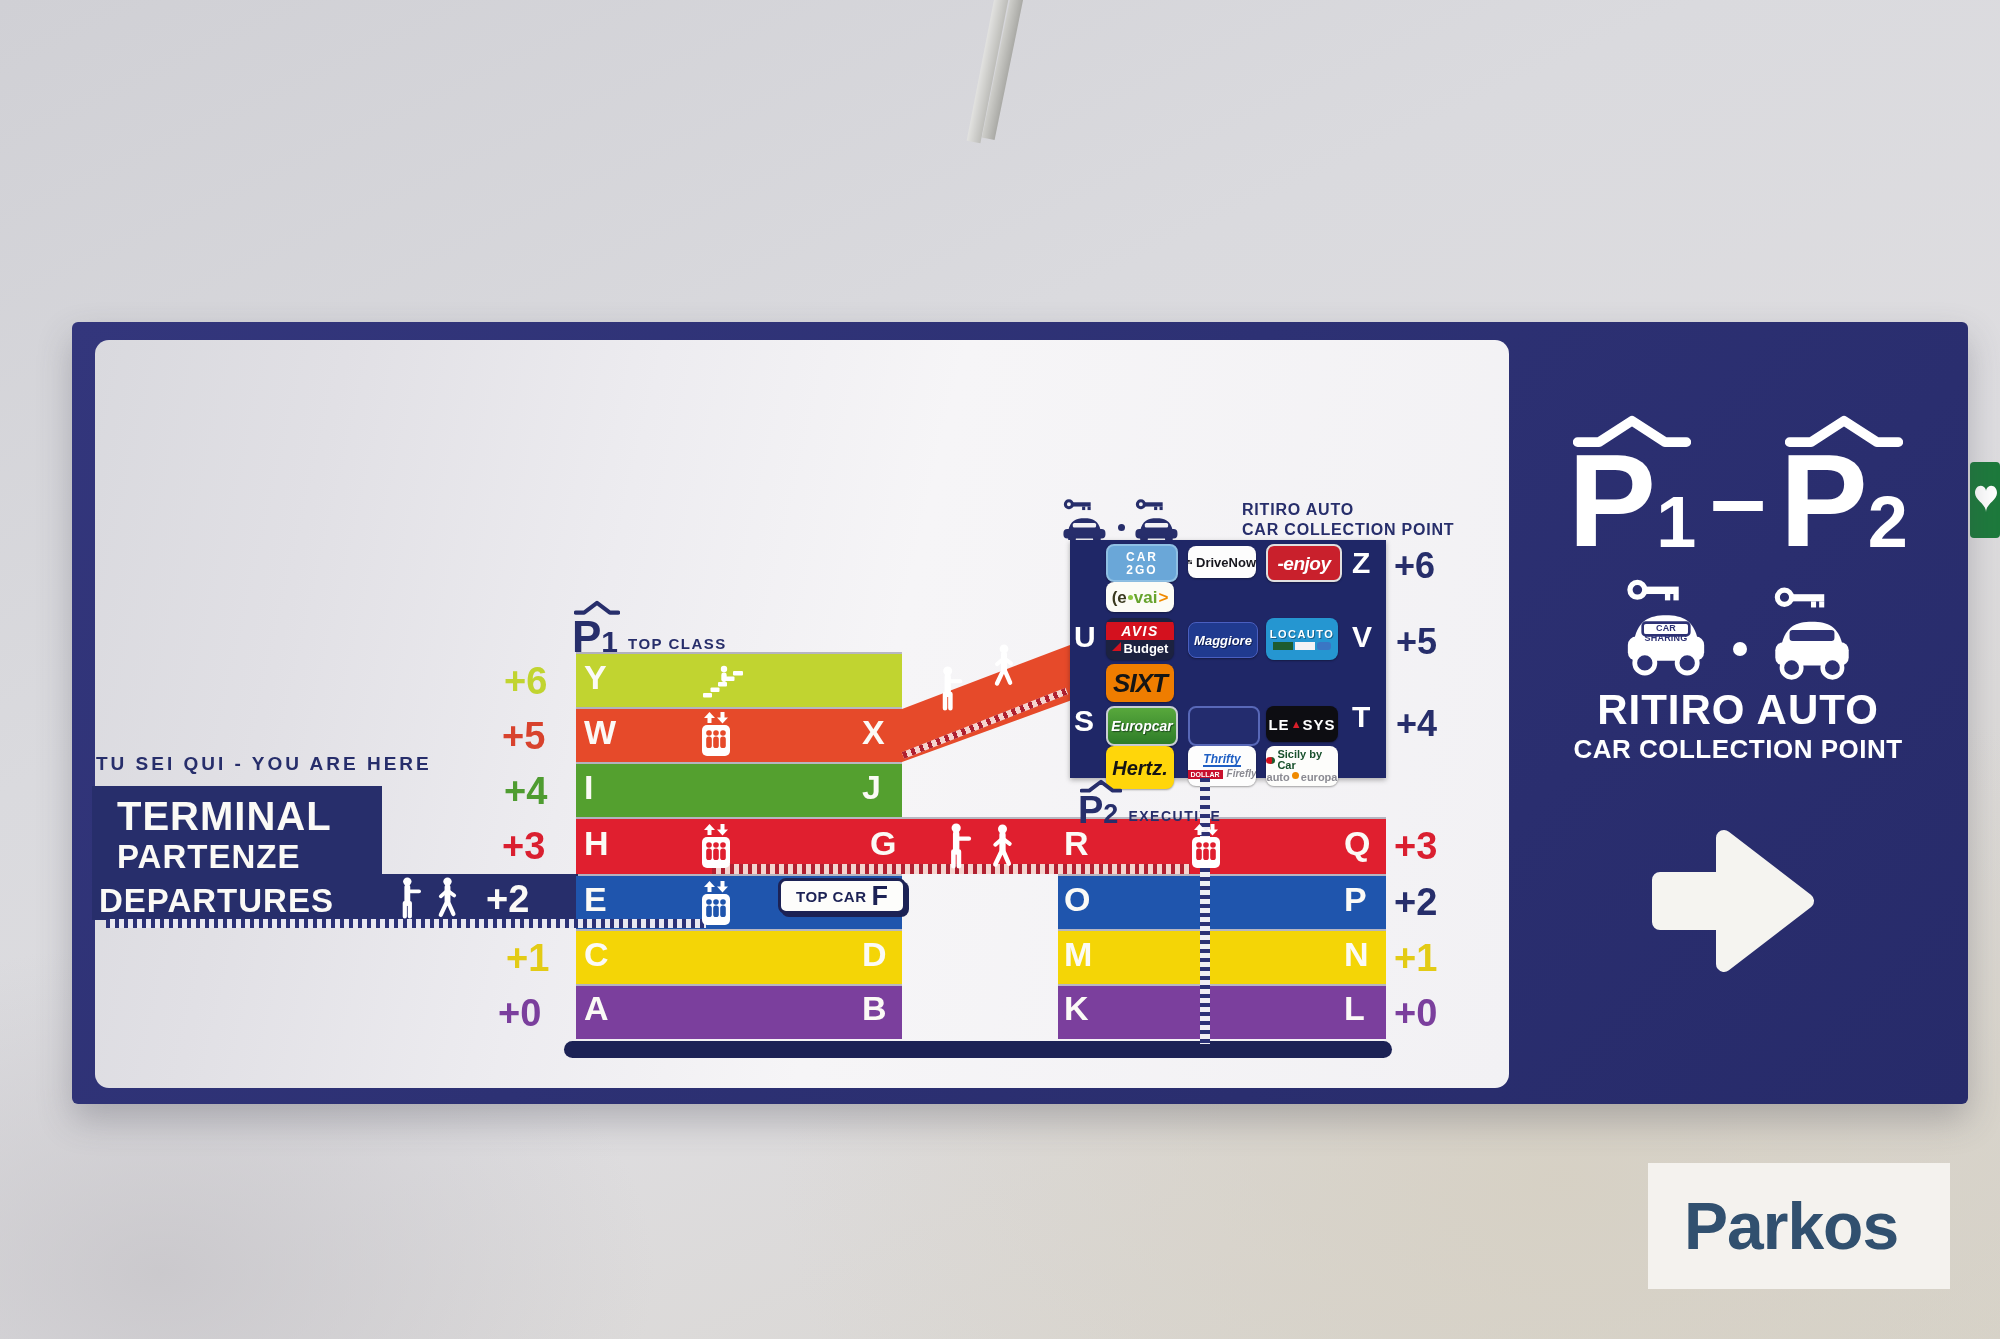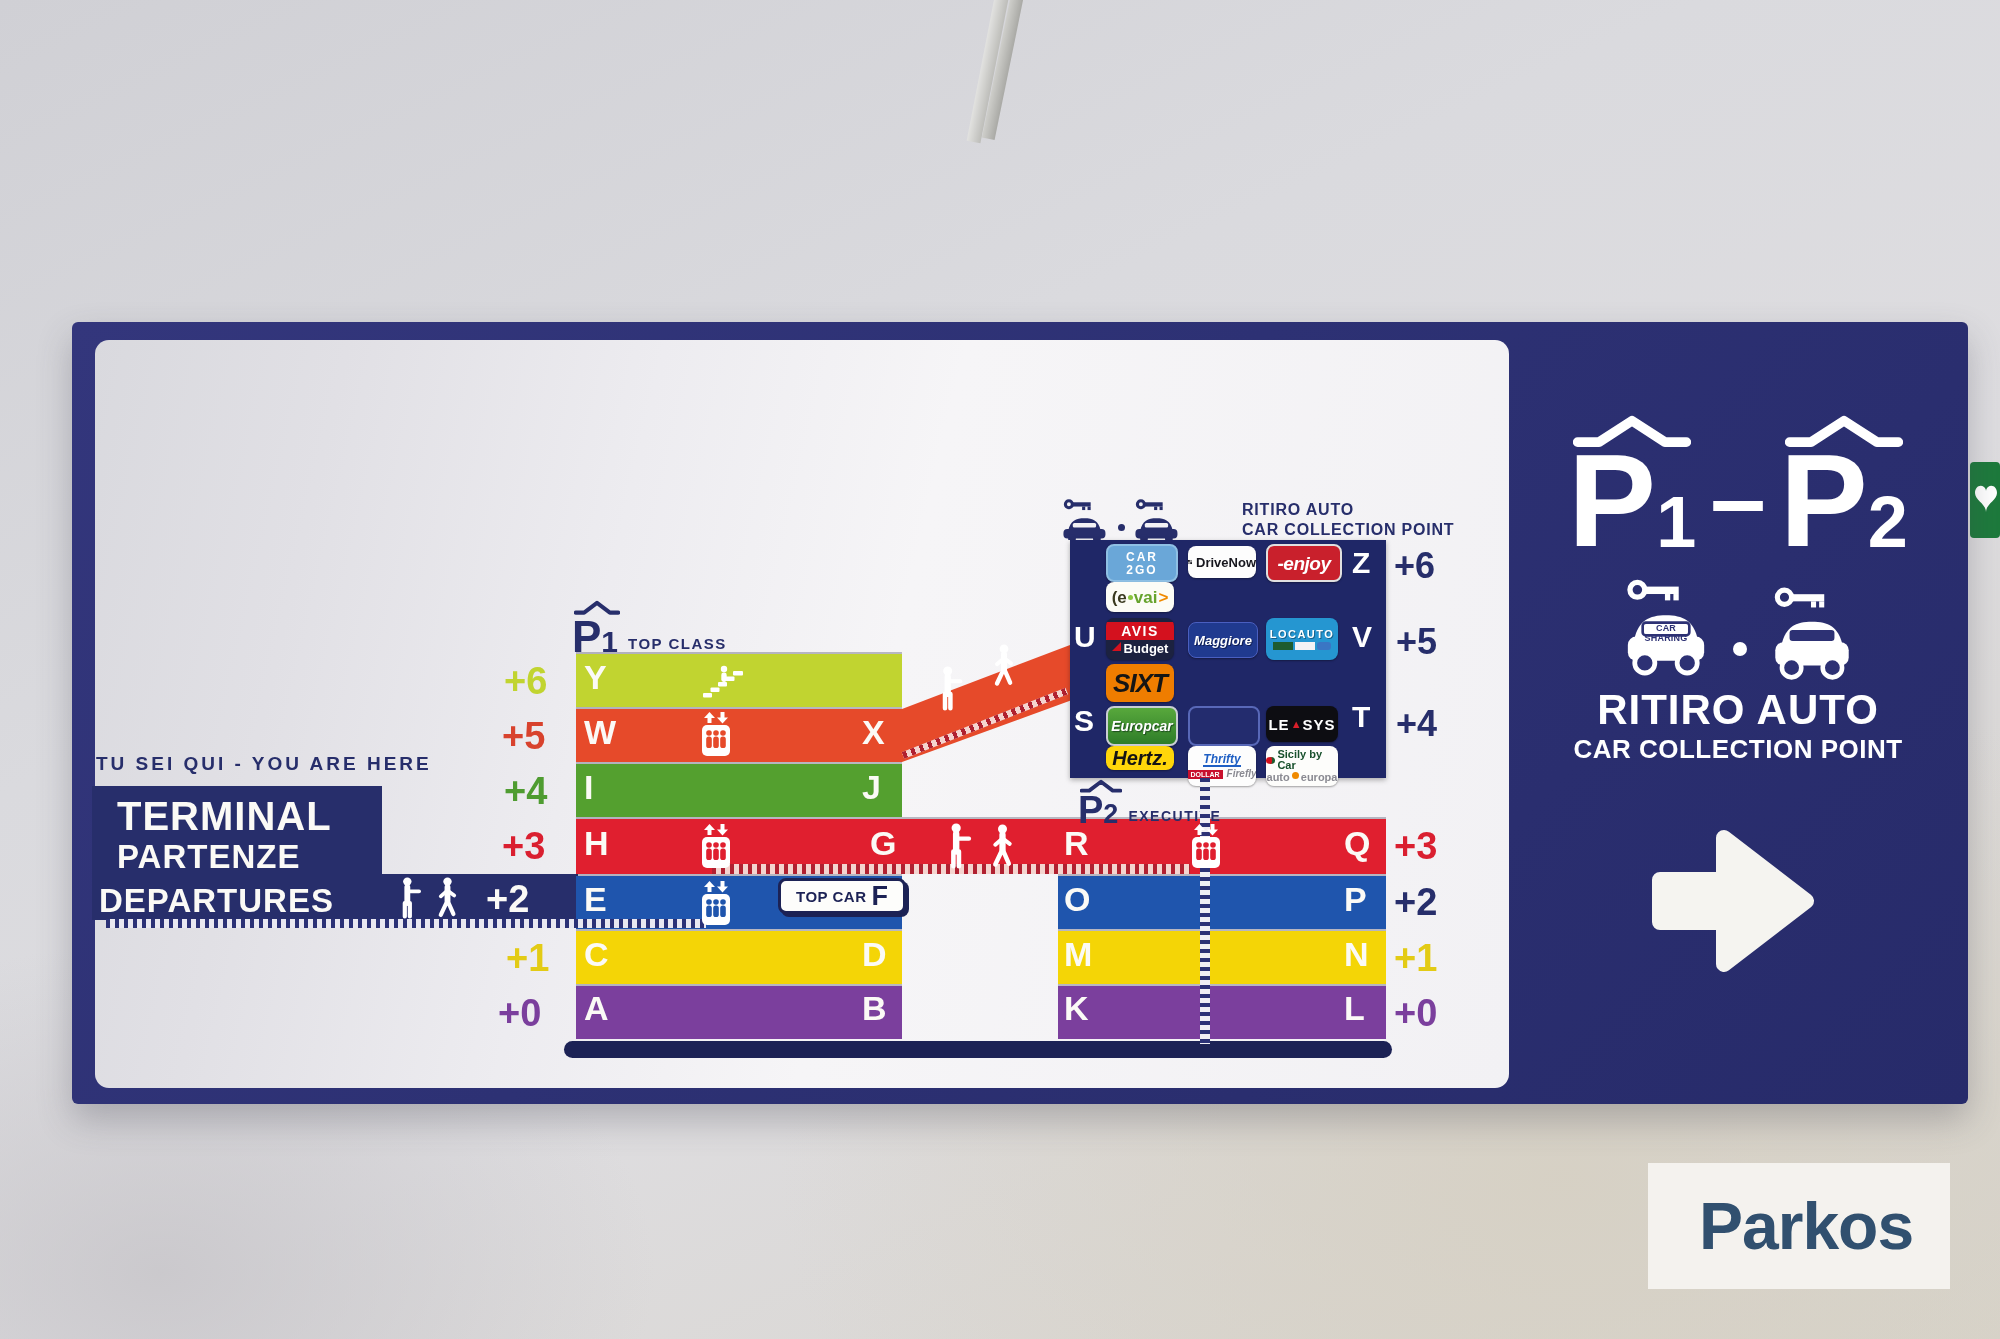--- a/index.html
+++ b/index.html
@@ -294,21 +294,21 @@
   </div>
 
   <div class="logo" style="left:1106px;top:582px;width:68px;height:30px;background:#fcfcf6;gap:1px">
     <span style="font-size:17px;color:#3a3a20">(e</span>
     <span style="width:5px;height:5px;border-radius:50%;background:#8bc53f;display:inline-block"></span>
     <span style="font-size:17px;color:#66a32d">vai</span>
     <span style="font-size:17px;color:#f08a00">&gt;</span>
   </div>
 
   <div class="logo" style="left:1106px;top:618px;width:68px;height:42px;flex-direction:column;background:#1c2240">
-    <span style="background:#d4111e;width:100%;text-align:center;font-size:14px;color:#fff;letter-spacing:1.5px;padding:2px 0">AVIS</span>
+    <span style="background:#d4111e;width:100%;text-align:center;font-size:14px;font-style:italic;color:#fff;letter-spacing:1.5px;padding:2px 0">AVIS</span>
     <span style="display:flex;align-items:flex-start;gap:3px;padding:2px 0">
       <span style="width:0;height:0;border-left:9px solid transparent;border-bottom:9px solid #d4111e;display:inline-block"></span>
       <span style="font-size:13px;color:#fff">Budget</span>
     </span>
   </div>
   <div class="logo" style="left:1188px;top:622px;width:68px;height:34px;background:#203a8f;border:1px solid #4a5fc0">
     <span style="font-size:13px;font-style:italic;color:#fff;text-shadow:1px 1px 0 #0e1d52">Maggiore</span>
   </div>
   <div class="logo" style="left:1266px;top:618px;width:72px;height:42px;flex-direction:column;background:#2596d1;gap:2px">
     <span style="font-size:11px;color:#fff;letter-spacing:1.5px;text-shadow:1px 1px 0 #14618c">LOCAUTO</span>
@@ -326,21 +326,21 @@
   <div class="logo" style="left:1106px;top:706px;width:68px;height:36px;background:linear-gradient(#58a83c,#2e7d28);border:2px solid #c9cdd4">
     <span style="font-size:14px;font-style:italic;color:#fff;text-shadow:1px 1px 1px #1e4d1e">Europcar</span>
   </div>
   <div class="logo" style="left:1188px;top:706px;width:68px;height:36px;background:#232c6e;border:2px solid #5868b8;box-shadow:none"></div>
   <div class="logo" style="left:1266px;top:706px;width:72px;height:36px;background:#0d0d12;gap:1px">
     <span style="font-size:15px;color:#fff;letter-spacing:1px">LE</span>
     <span style="font-size:11px;color:#d81f2a">▲</span>
     <span style="font-size:15px;color:#fff;letter-spacing:1px">SYS</span>
   </div>
 
-  <div class="logo" style="left:1106px;top:746px;width:68px;height:24px;background:#ffd60a">
+  <div class="logo" style="left:1106px;top:746px;width:68px;height:43px;background:#ffd60a">
     <span style="font-size:20px;font-style:italic;color:#141414">Hertz.</span>
   </div>
   <div class="logo" style="left:1188px;top:746px;width:68px;height:40px;background:#fdfdfd;flex-direction:column;gap:2px">
     <span style="font-size:12px;font-style:italic;color:#1f5fc4;border-bottom:2px solid #1f5fc4">Thrifty</span>
     <span style="display:flex;align-items:center;gap:4px">
       <span style="font-size:7px;color:#fff;background:#c8102e;padding:1px 3px">DOLLAR</span>
       <span style="font-size:10px;font-style:italic;color:#8a8a92">Firefly</span>
     </span>
   </div>
   <div class="logo" style="left:1266px;top:746px;width:72px;height:40px;background:#fdfdfb;flex-direction:column;gap:1px">
@@ -416,16 +416,16 @@
   </div>
 
   <div class="ab" style="left:1520px;top:686px;width:436px;text-align:center;font-size:42px;color:#fff;letter-spacing:1px">RITIRO AUTO</div>
   <div class="ab" style="left:1520px;top:734px;width:436px;text-align:center;font-size:26px;color:#fff;letter-spacing:.5px">CAR COLLECTION POINT</div>
 
   <svg class="ab" style="left:1642px;top:812px" width="180" height="178" viewBox="0 0 180 178">
     <path d="M18 68 H82 V26 L164 89 L82 152 V110 H18 Z" fill="#f5f4f0" stroke="#f5f4f0" stroke-width="16" stroke-linejoin="round"></path>
   </svg>
 
   <div class="ab" style="left:1648px;top:1163px;width:302px;height:126px;background:#f4f2ee;display:flex;align-items:center">
-    <span style="font-size:66px;color:#31506f;margin-left:51px;letter-spacing:-1px">Parkos</span>
+    <span style="font-size:66px;color:#31506f;margin-left:36px;letter-spacing:-1px">Parkos</span>
   </div>
 
 </div>
 
 </body></html>

